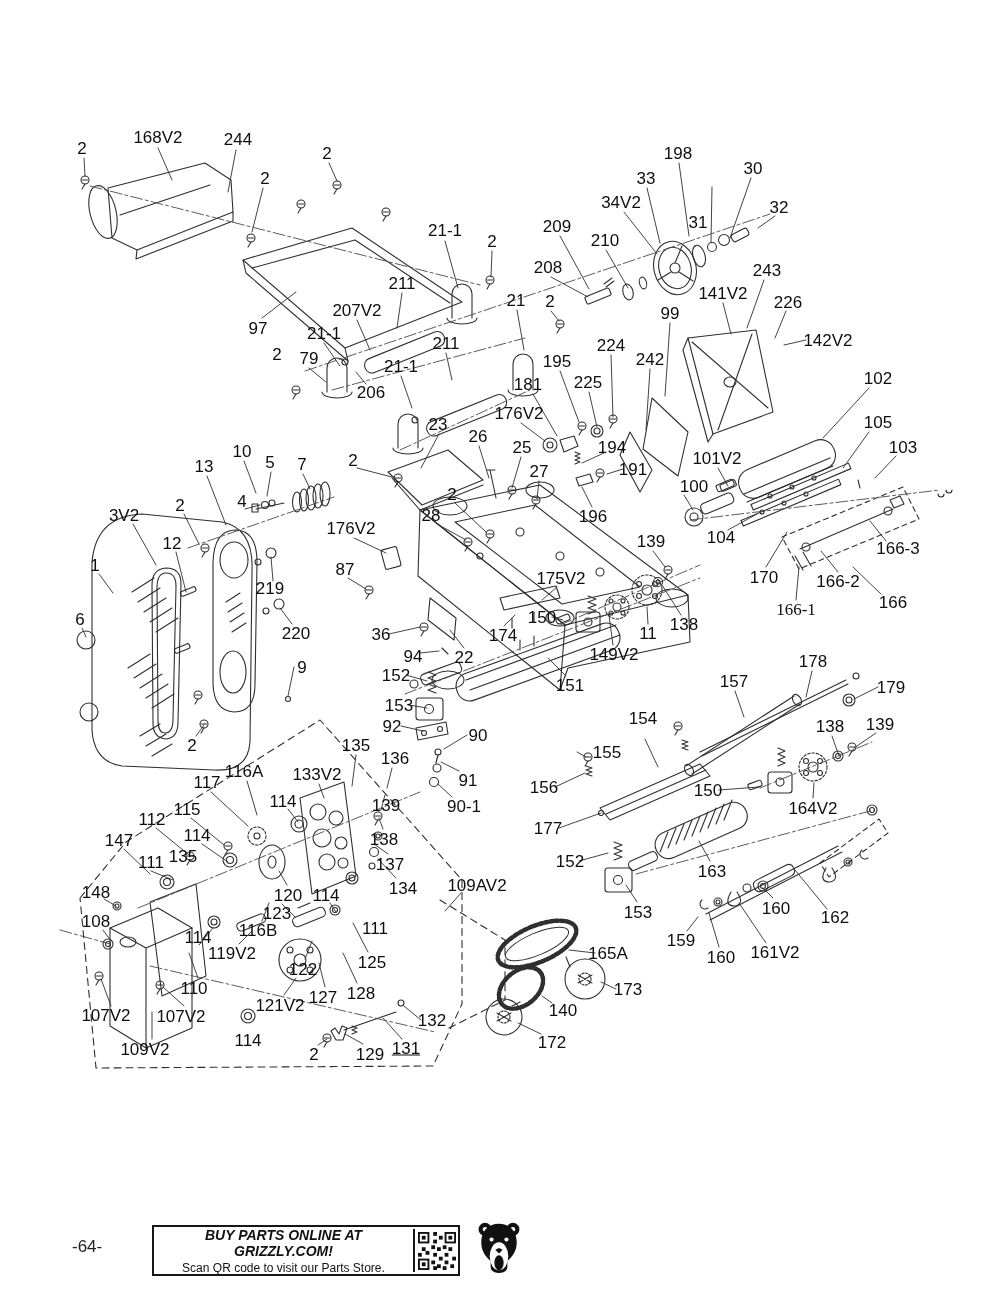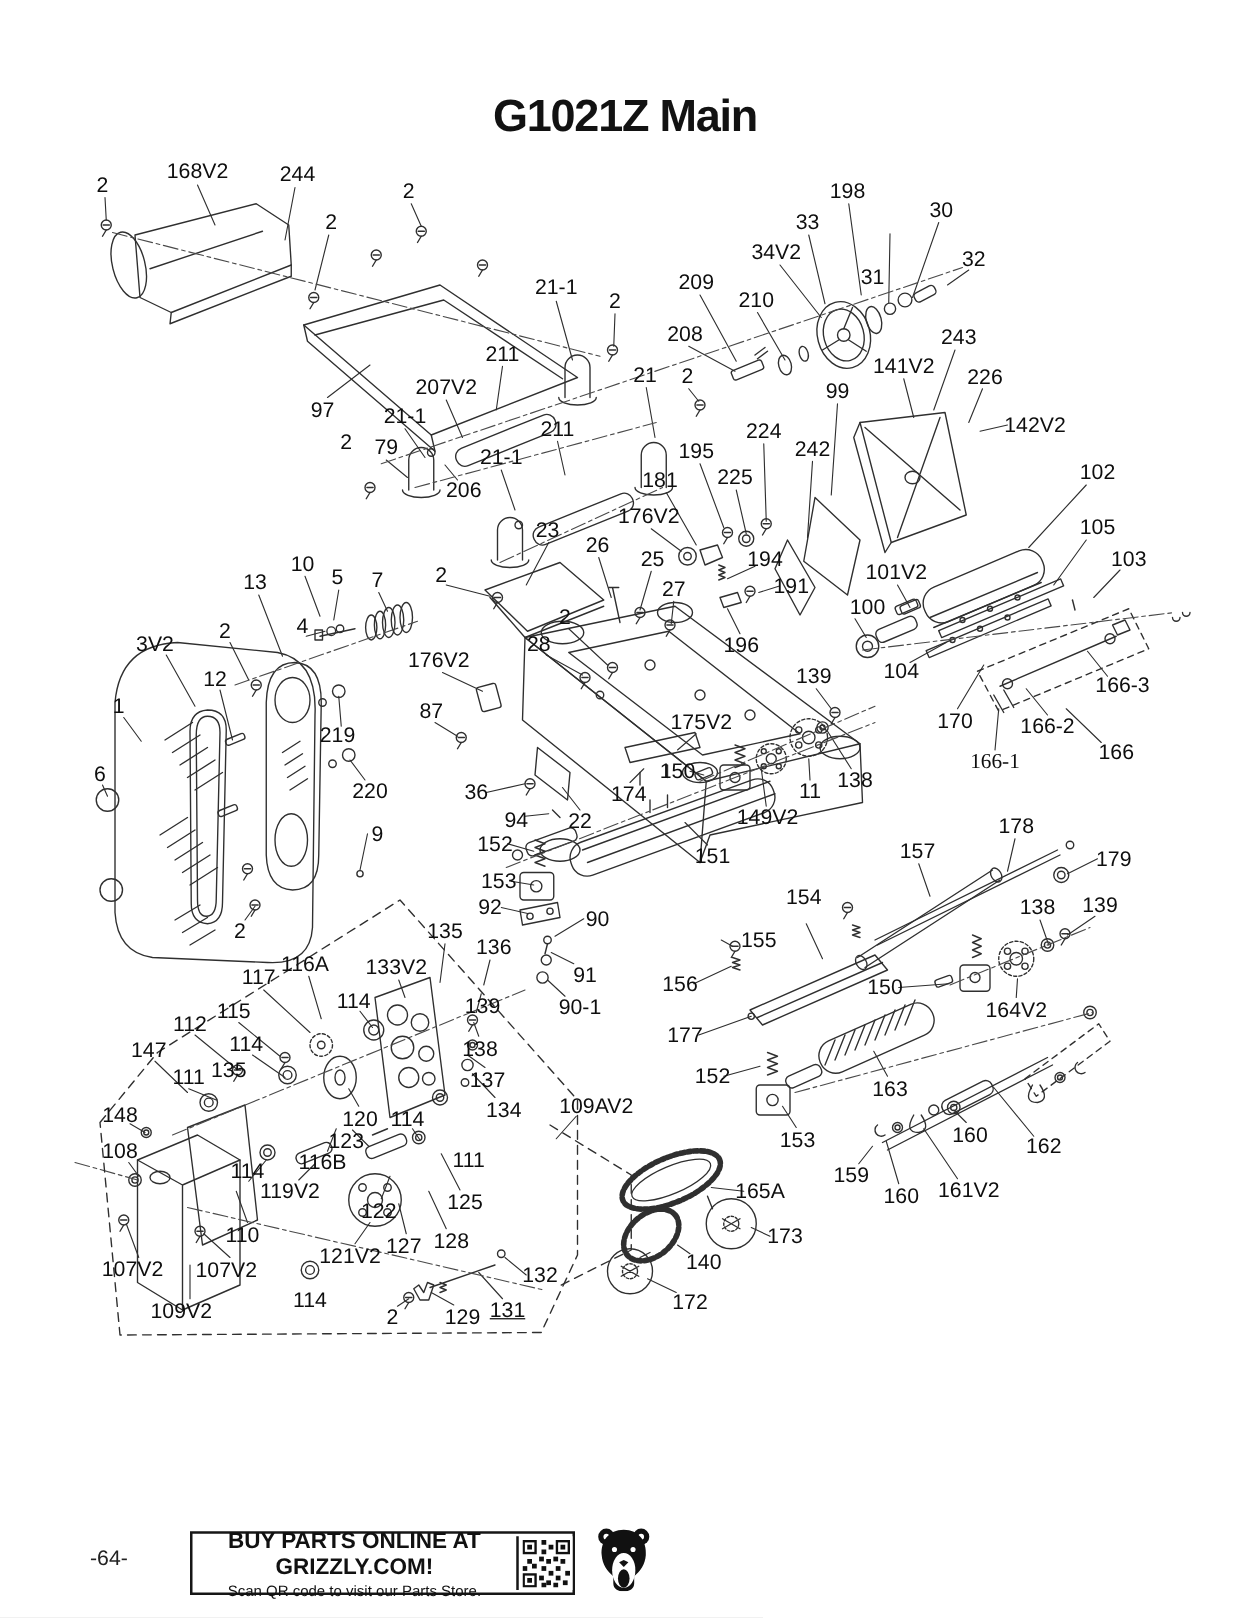--- a/index.html
+++ b/index.html
@@ -9,34 +9,33 @@
         font-size:36px;font-weight:bold;letter-spacing:-1px;color:#121212;}
   .diagram-svg{position:absolute;left:0;top:0;}
   .callout-layer{position:absolute;left:0;top:0;width:1000px;height:1294px;pointer-events:none;}
   .callout{position:absolute;transform:translate(-50%,-50%);font-size:17px;line-height:1;
         color:#0e0e0e;white-space:nowrap;}
   
   .footer-page-num{position:absolute;left:72px;top:1237px;font-size:17px;color:#222;}
   .promo-box{position:absolute;left:152px;top:1225px;width:304px;height:47px;
         border:2px solid #161616;background:#fff;display:flex;align-items:center;}
   .promo-text{flex:1;text-align:center;padding:0 4px;}
-  .promo-line1{font-size:18px;font-weight:bold;letter-spacing:0;}
+  .promo-line1{font-size:14px;font-weight:bold;font-style:italic;letter-spacing:0;}
   .promo-line2{font-size:12px;margin-top:2px;}
   .qr-wrap{width:43px;height:43px;border-left:2px solid #161616;display:flex;
         align-items:center;justify-content:center;background:#fff;}
   .bear-wrap{position:absolute;left:476px;top:1221px;width:46px;height:52px;}
   .footer-model{position:absolute;left:600px;top:1237px;width:350px;text-align:center;
         font-size:18px;color:#1a1a1a;}
 </style>
 </head>
 <body>
 
 <div class="page">
 
-  <div class="page-title">G1021Z Main</div>
 
   <svg class="diagram-svg" width="1000" height="1294" viewBox="0 0 1000 1294">
     <defs>
       <g id="scr" stroke="#2f2f2f" fill="none" stroke-width="1.1">
         <circle r="4"></circle>
           <path d="M-2.5 0 H2.5 M0 4 L-3 9"></path>
       </g>
     </defs>
 
     <g stroke="#2f2f2f" stroke-width="1.1" fill="none" stroke-linejoin="round" stroke-linecap="round">

